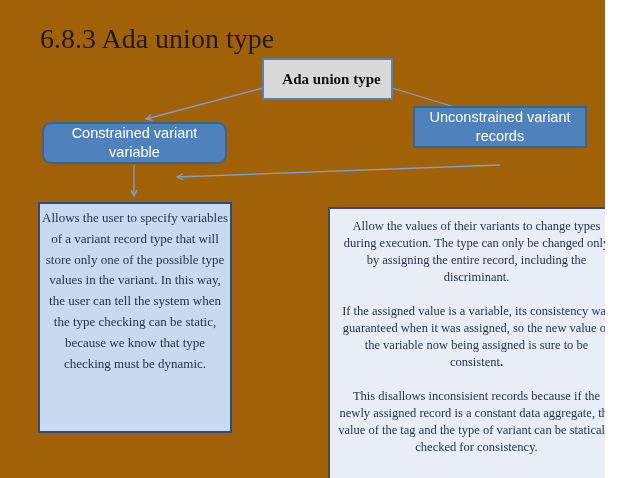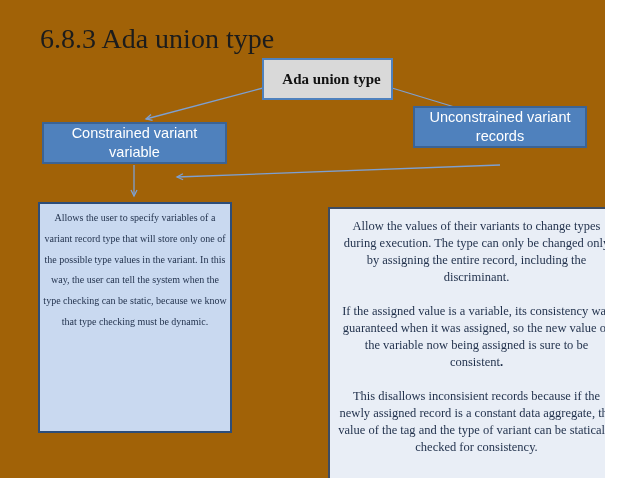--- a/index.html
+++ b/index.html
@@ -50,33 +50,33 @@
     font-weight:700;font-size:15px;color:#111111;
   }
   .node-blue{
     background:var(--accent_blue);
     border:2px solid var(--accent_blue_dark);
     color:#ffffff;
     font-family:"Liberation Sans", sans-serif;
     font-size:14.5px;line-height:19px;
     padding:0 14px;
   }
-  .node-blue-left{left:42px;top:122px;width:185px;height:42px;}
+  .node-blue-left{left:42px;top:122px;width:185px;height:42px;border-radius:9px;}
   .node-blue-right{left:413px;top:106px;width:174px;height:42px;}
   .note{
     position:absolute;
     text-align:center;
     color:var(--body_text);
     font-family:"Liberation Serif", serif;
   }
   .note-left{
     left:38px;top:202px;width:194px;height:231px;
     background:var(--note_left_fill);
     border:2px solid var(--note_left_border);
-    font-size:10px;line-height:20.8px;
+    font-size:13px;line-height:20.8px;
     padding:4px 2px;
   }
   .note-right{
     left:328px;top:183px;width:297px;height:277px;
     background:var(--note_right_fill);
     border:2px solid var(--note_right_border);
     font-size:12.5px;line-height:17px;
     padding:9px 7px 0 7px;
     margin-top:24px;
   }

